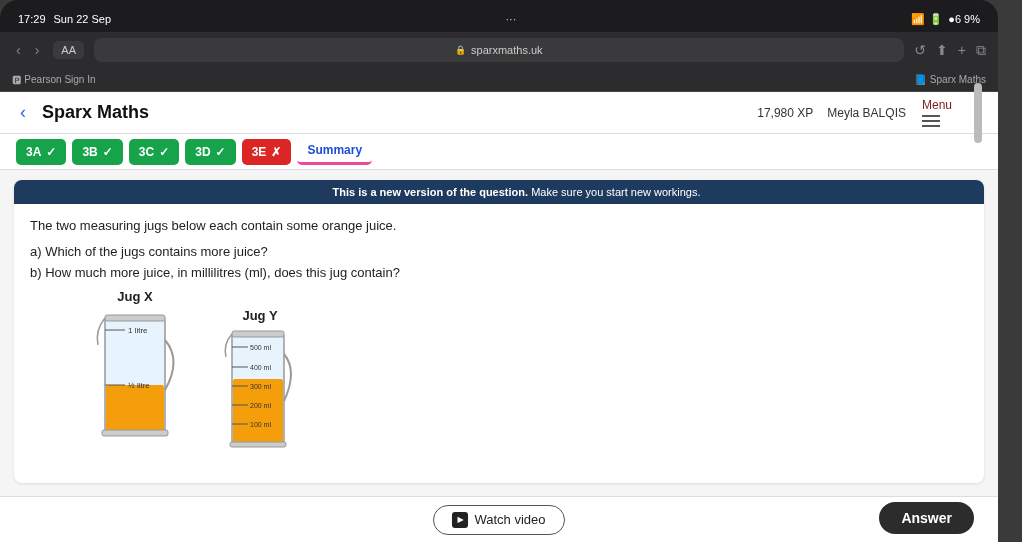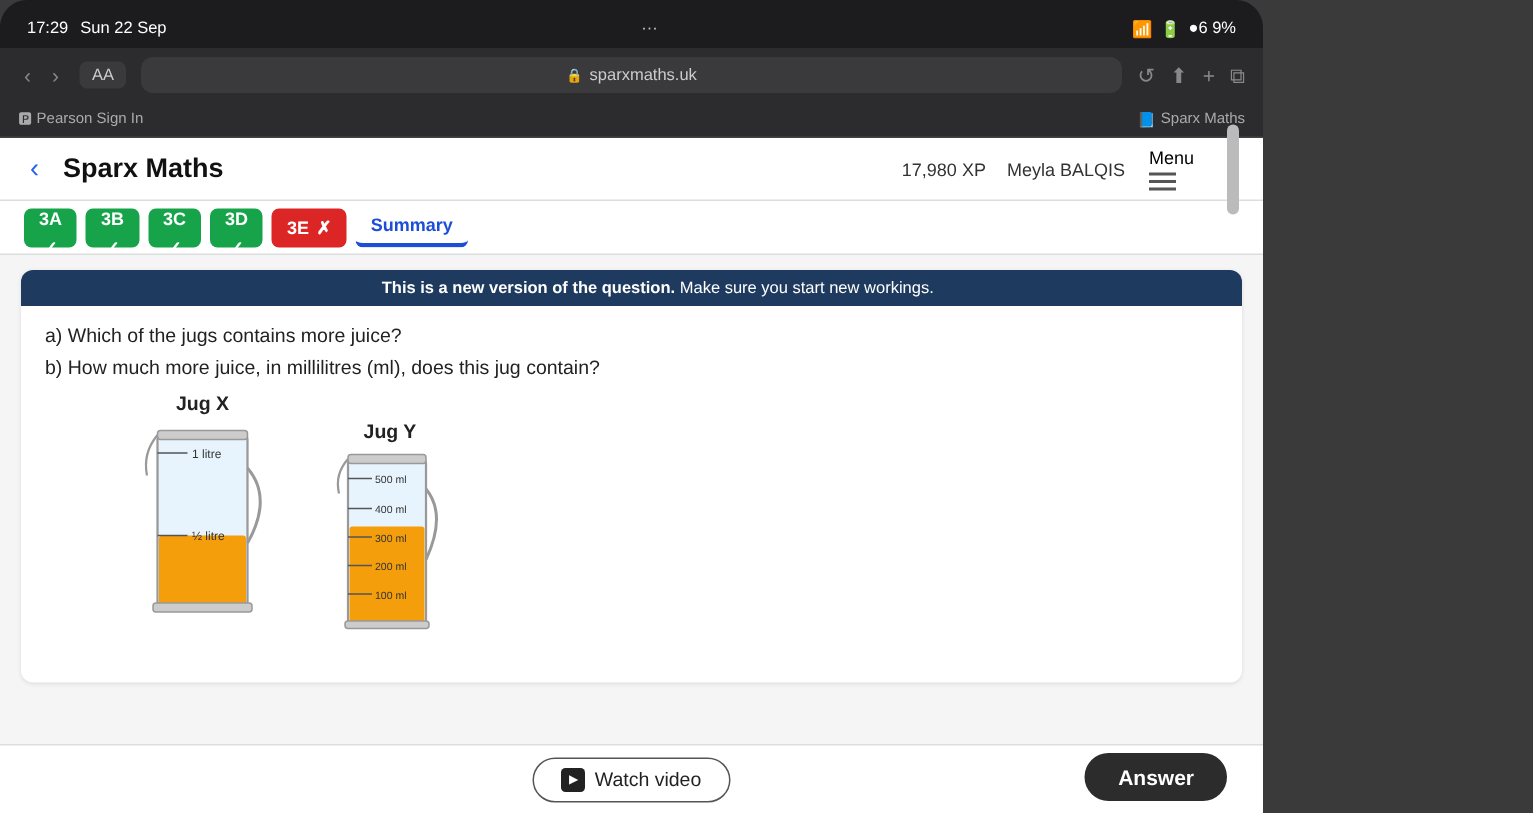--- a/index.html
+++ b/index.html
@@ -8,21 +8,21 @@
       height: 542px;
       overflow: hidden;
       background: #3a3a3a;
       font-family: -apple-system, BlinkMacSystemFont, 'Segoe UI', sans-serif;
     }
 
     
     .ipad-frame {
       position: absolute;
       top: 0; left: 0;
-      width: 842px;
+      width: 998px;
       height: 542px;
       background: #1c1c1e;
       border-radius: 18px;
     }
 
     
     .status-bar {
       position: absolute;
       top: 8px; left: 0; right: 0;
       height: 22px;
@@ -172,23 +172,23 @@
       height: 26px;
       border-radius: 5px;
       display: flex;
       align-items: center;
       padding: 0 10px;
       font-size: 12px;
       font-weight: 600;
       cursor: pointer;
       gap: 5px;
     }
-    .tab-green { background: #16a34a; color: #fff; flex-direction: column; }
+    .tab-green { background: #16a34a; color: #fff; }
     .tab-red { background: #dc2626; color: #fff; }
-    .tab-active { border-bottom: 3px solid #1d4ed8; color: #1d4ed8; font-weight: 700; background: transparent; }
+    .tab-active { border-bottom: 3px solid #ec4899; color: #1d4ed8; font-weight: 700; background: transparent; }
     .tab-checkmark { font-size: 12px; }
 
     
     .question-area {
       background: #fff;
       margin: 10px 14px;
       border-radius: 8px;
       padding: 0;
       box-shadow: 0 1px 3px rgba(0,0,0,0.1);
     }
@@ -340,21 +340,21 @@
 
   <div class="content-area">
 
     <div class="sparx-header">
       <button class="back-btn">‹</button>
       <span class="sparx-title">Sparx Maths</span>
       <div class="header-right">
         <span class="xp-badge">17,980 XP</span>
         <span class="user-name">Meyla BALQIS</span>
         <button class="menu-btn">
-          <span style="font-size:12px;color:#000000;margin-right:2px;">Menu</span>
+          <span style="font-size:12px;color:#7f1d1d;margin-right:2px;">Menu</span>
           <span class="menu-line"></span>
           <span class="menu-line"></span>
           <span class="menu-line"></span>
         </button>
         <div class="scrollbar-thumb"></div>
       </div>
     </div>
 
     <div class="tab-bar">
       <div class="tab tab-green">
@@ -381,20 +381,21 @@
         <span>Summary</span>
       </div>
     </div>
 
     <div class="question-area">
       <div class="new-version-banner">
         <strong>This is a new version of the question.</strong>
         <span> Make sure you start new workings.</span>
       </div>
       <div class="question-body">
+        <p class="question-text">The two measuring jugs below each contain some orange juice.</p>
         <p class="question-part">a) Which of the jugs contains more juice?</p>
         <p class="question-part-b">b) How much more juice, in millilitres (ml), does this jug contain?</p>
 
         <div class="jugs-container">
 
           <div class="jug-wrapper">
             <span class="jug-label">Jug X</span>
             <svg class="jug-x-svg" viewBox="0 0 90 140">
 
               <rect x="15" y="8" width="60" height="115" rx="3" fill="#e8f4fd" stroke="#999" stroke-width="1.5"></rect>

